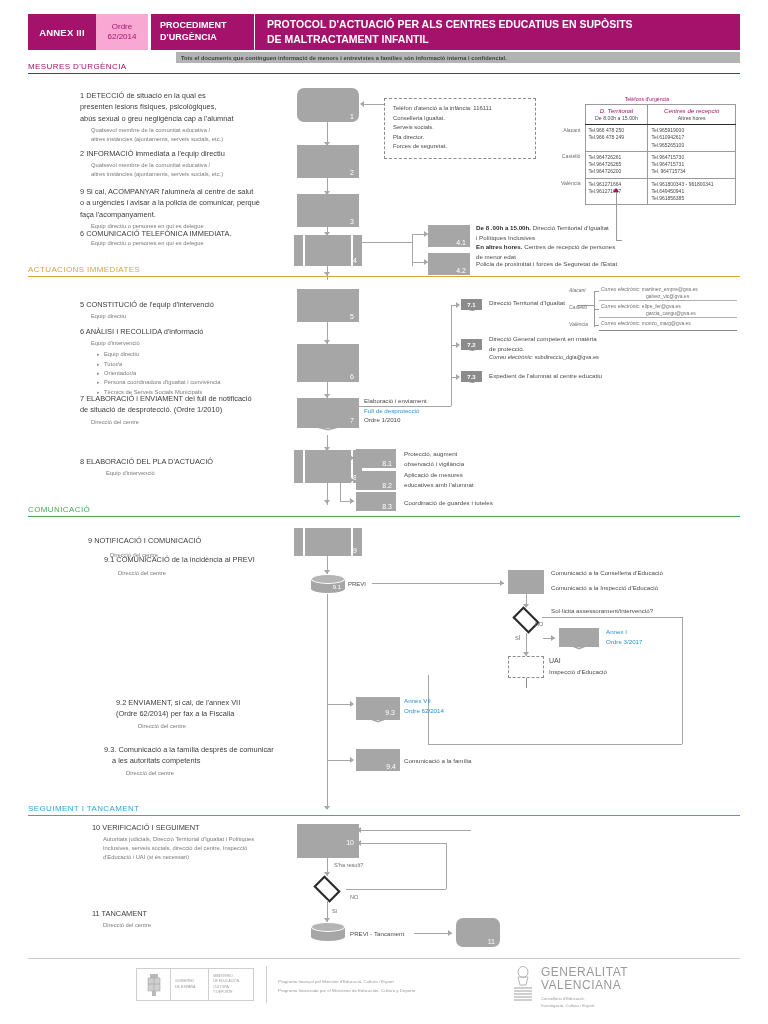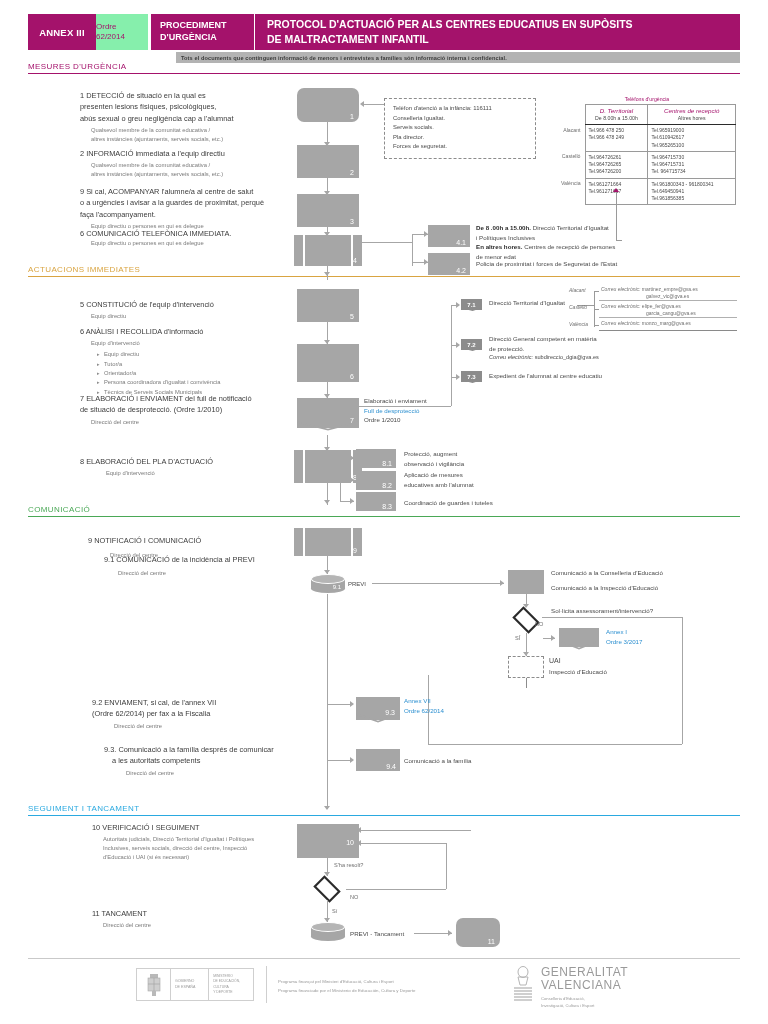--- a/index.html
+++ b/index.html
@@ -11,22 +11,22 @@
     color:#3b3b3b;
     position:relative;
     overflow:hidden;
   }
   .page { position:relative; width:768px; height:1024px; }
 
   
   .hdr { position:absolute; left:28px; top:14px; width:712px; height:36px; display:flex; }
   .hdr-annex { width:68px; background:#a4126b; color:#fff; display:flex; align-items:center;
                justify-content:center; font-weight:bold; font-size:9.5px; letter-spacing:.2px; }
-  .hdr-ordre { width:55px; background:#86efac; color:#a4126b; display:flex; flex-direction:column;
-               align-items:flex-start; justify-content:center; font-size:8px; line-height:1.25;
+  .hdr-ordre { width:55px; background:#f9a8d4; color:#a4126b; display:flex; flex-direction:column;
+               align-items:center; justify-content:center; font-size:8px; line-height:1.25;
                border-right:3px solid #ffffff; }
   .hdr-proc { width:104px; background:#a4126b; color:#fff; display:flex; flex-direction:column;
               justify-content:center; padding-left:9px; font-weight:bold; font-size:9px; line-height:1.3;
               border-right:1px solid #ffffff; }
   .hdr-title { flex:1; background:#a4126b; color:#fff; display:flex; flex-direction:column;
                justify-content:center; padding-left:12px; font-weight:bold; font-size:10.5px; line-height:1.45; }
   .hdr-note { position:absolute; left:176px; top:52px; width:564px; height:11px; background:#b3b3b3;
               color:#3b3b3b; font-size:5.6px; font-weight:bold; display:flex; align-items:center;
               padding-left:5px; letter-spacing:.1px; }
 
@@ -193,21 +193,21 @@
   </div>
 
   <div class="step" style="left:80px; top:148px; width:230px;">
     <div class="t">2 INFORMACIÓ immediata  a l'equip directiu</div>
     <div class="sub">Qualsevol membre de la comunitat educativa /</div>
     <div class="sub" style="padding-top:0">altres instàncies (ajuntaments, serveis socials, etc.)</div>
   </div>
 
   <div class="step" style="left:80px; top:186px; width:240px;">
     <div class="t">9 Si cal, ACOMPANYAR l'alumne/a al centre de salut</div>
-    <div class="t">o a urgències i avisar a la guardes de proximitat, perquè</div>
+    <div class="t">o a urgències i avisar a la policia de comunicar, perquè</div>
     <div class="t">faça l'acompanyament.</div>
     <div class="sub">Equip directiu o persones en qui es delegue</div>
   </div>
 
   <div class="step" style="left:80px; top:228px; width:230px;">
     <div class="t">6 COMUNICACIÓ TELEFÒNICA IMMEDIATA.</div>
     <div class="sub" style="padding-top:0">Equip directiu o persones en qui es delegue</div>
   </div>
 
   <div class="step" style="left:80px; top:299px; width:230px;">
@@ -241,21 +241,21 @@
   <div class="step" style="left:88px; top:535px; width:230px;">
     <div class="t">9 NOTIFICACIÓ I COMUNICACIÓ</div>
     <div class="sub" style="padding-left:22px; padding-top:5px">Direcció del centre</div>
   </div>
 
   <div class="step" style="left:104px; top:554px; width:235px;">
     <div class="t">9.1 COMUNICACIÓ de la incidència al PREVI</div>
     <div class="sub" style="padding-left:14px; padding-top:4px">Direcció del centre</div>
   </div>
 
-  <div class="step" style="left:92px; top:697px; width:240px;">
+  <div class="step" style="left:116px; top:697px; width:240px;">
     <div class="t">9.2 ENVIAMENT, si cal, de l'annex VII</div>
     <div class="t">(Ordre 62/2014) per fax a la Fiscalia</div>
     <div class="sub" style="padding-left:22px">Direcció del centre</div>
   </div>
 
   <div class="step" style="left:104px; top:744px; width:250px;">
     <div class="t">9.3. Comunicació a la família després de comunicar</div>
     <div class="t" style="padding-left:8px">a les autoritats competents</div>
     <div class="sub" style="padding-left:22px">Direcció del centre</div>
   </div>

